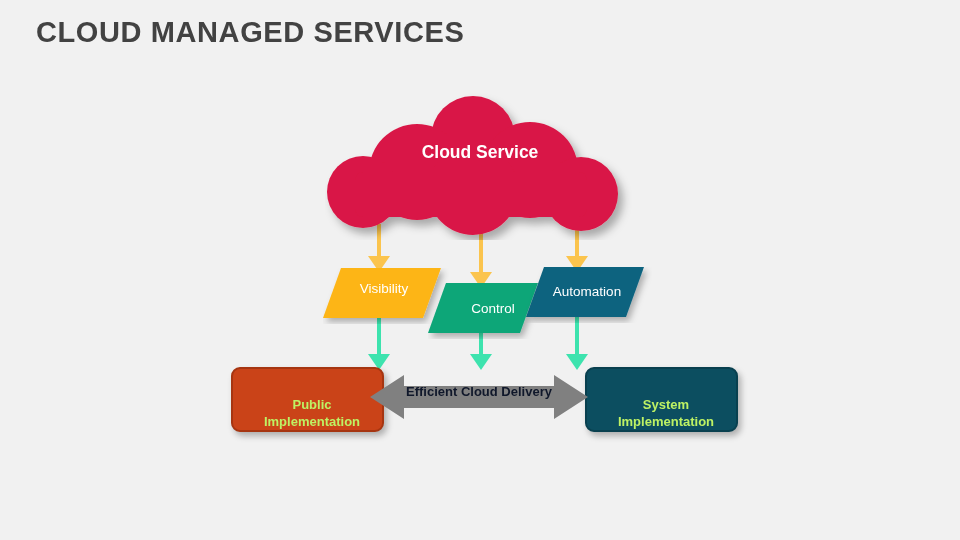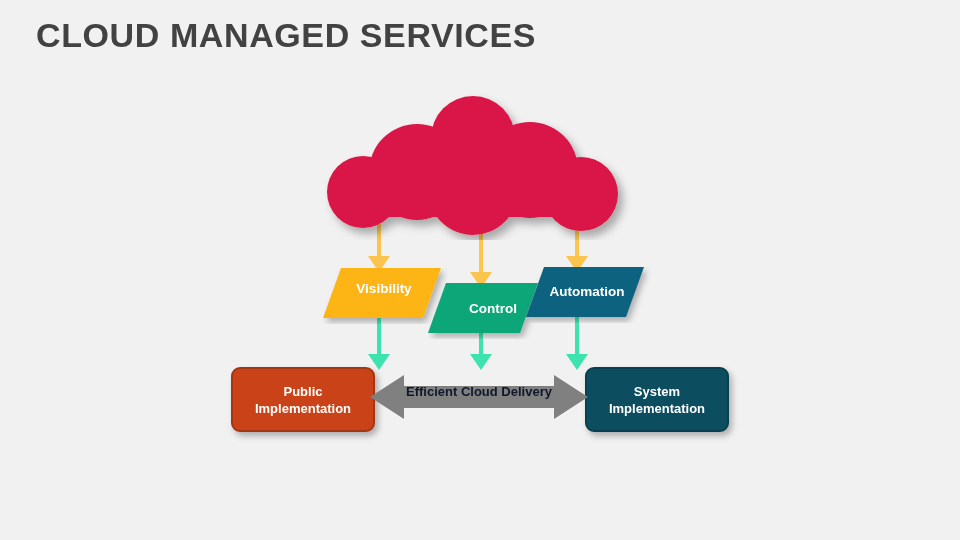--- a/index.html
+++ b/index.html
@@ -19,21 +19,21 @@
     width: 960px;
     height: 540px;
     background: #F1F1F1;
   }
 
   
   #page-title {
     position: absolute;
     left: 36px;
     top: 16px;
-    font-size: 34px;
+    font-size: 29px;
     font-weight: bold;
     color: #424242;
     letter-spacing: 0.6px;
     white-space: nowrap;
   }
 
   
   #cloud-group {
     position: absolute;
     left: 325px;
@@ -56,21 +56,21 @@
     font-size: 17.5px;
     font-weight: bold;
     line-height: 24px;
     pointer-events: none;
   }
 
   
   .para {
     position: absolute;
     color: #FFFFFF;
-    font-weight: bold;
+    font-weight: normal;
     font-size: 13.5px;
     display: flex;
     align-items: center;
     justify-content: center;
     text-align: center;
   }
   .para .plabel {
     position: relative;
     z-index: 3;
   }
@@ -102,29 +102,30 @@
     top: 267px;
     width: 118px;
     height: 58px;
   }
   #para-automation .plabel { transform: translate(2px, -5px); }
 
   
   .impl-box {
     position: absolute;
     border-radius: 9px;
-    color: #ffffff;
+    color: #bef264;
     font-weight: bold;
     font-size: 13px;
     line-height: 17px;
     display: flex;
-    align-items: center;
+    align-items: flex-end;
     justify-content: center;
     text-align: center;
     box-shadow: 3px 4px 6px rgba(0,0,0,0.28);
+    padding-left: 9px;
   }
   #box-public {
     left: 231px;
     top: 367px;
     width: 140px;
     height: 61px;
     background: #CA4318;
     border: 2px solid #A63511;
   }
   #box-private {
@@ -194,20 +195,21 @@
         <circle cx="148" cy="48" r="42"></circle>
         <circle cx="92" cy="82" r="48"></circle>
         <circle cx="205" cy="80" r="48"></circle>
         <circle cx="38" cy="102" r="36"></circle>
         <circle cx="256" cy="104" r="37"></circle>
         <circle cx="148" cy="100" r="45"></circle>
         <rect x="30" y="82" width="232" height="45" rx="8"></rect>
       </g>
     </svg>
     <div id="cloud-label">
+      <div>Cloud Service</div>
     </div>
   </div>
 
   <div class="para" id="para-visibility">
     <svg class="para-shape" width="126" height="56" viewBox="0 0 126 56" preserveAspectRatio="none">
       <defs>
         <filter id="pShadow1" x="-20%" y="-20%" width="150%" height="160%">
           <feDropShadow dx="3" dy="4" stdDeviation="3" flood-color="#000000" flood-opacity="0.28"></feDropShadow>
         </filter>
       </defs>

